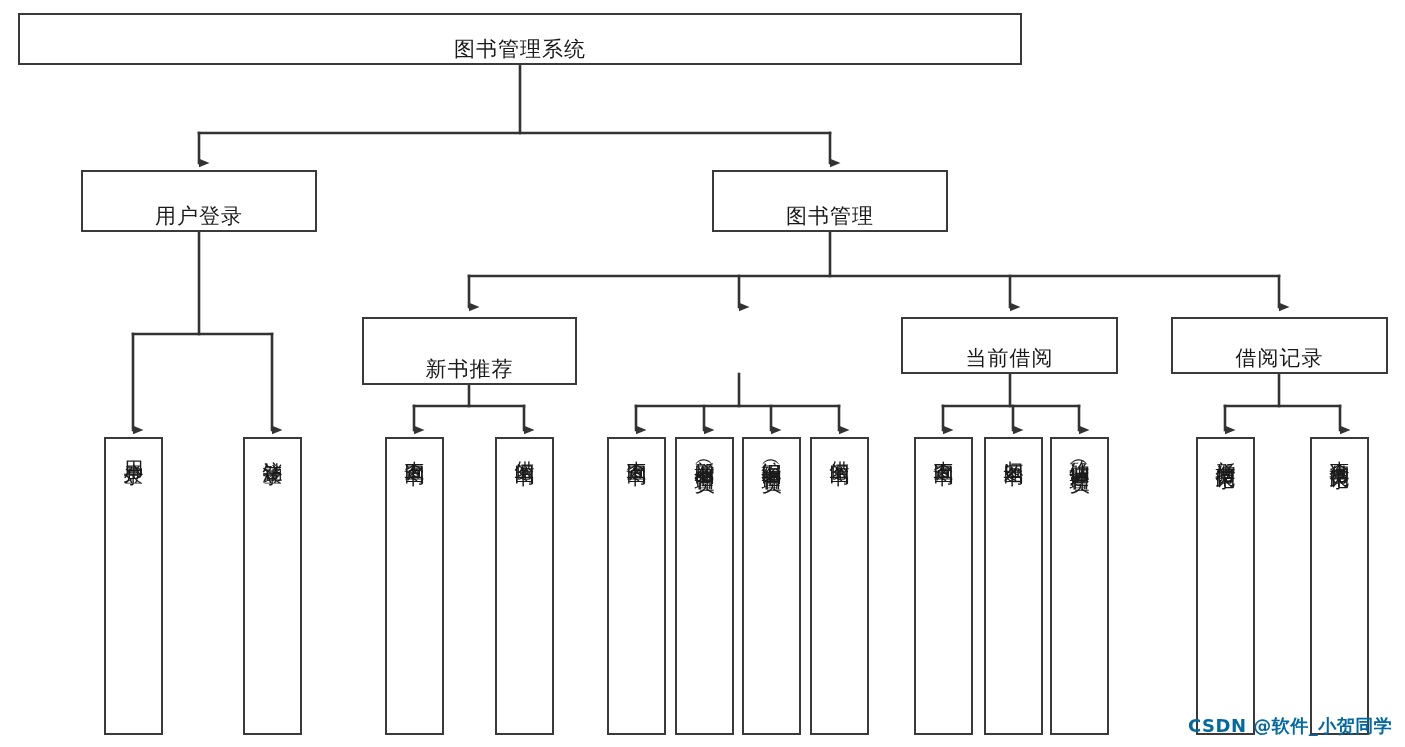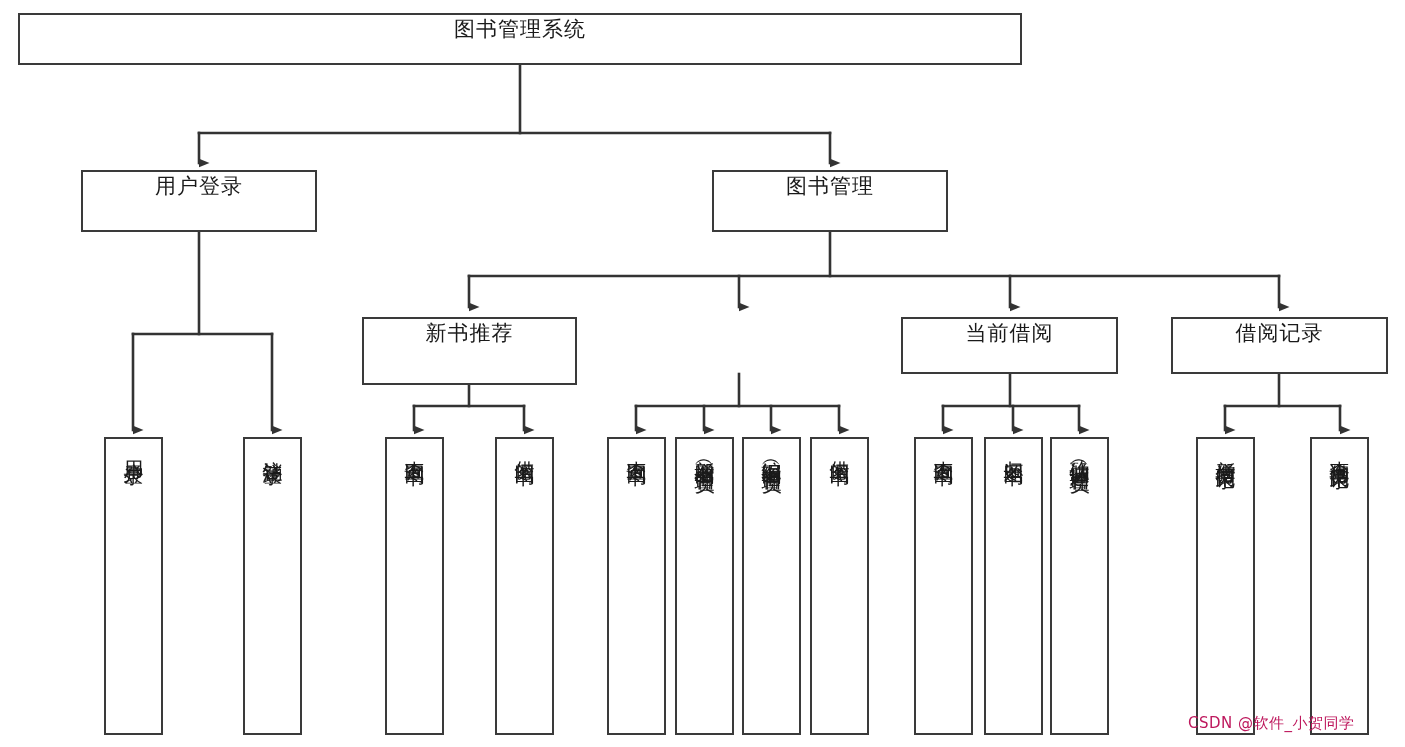--- a/index.html
+++ b/index.html
@@ -23,21 +23,21 @@
     top: 0;
     width: 1405px;
     height: 747px;
   }
   .node {
     position: absolute;
     box-sizing: border-box;
     background: #ffffff;
     border: 2px solid #3a3a3a;
     display: flex;
-    align-items: flex-start;
+    align-items: flex-end;
     justify-content: center;
     color: #1a1a1a;
   }
   .node.horiz {
     font-size: 21px;
     letter-spacing: 1px;
   }
   .node.vert {
     writing-mode: vertical-rl;
     text-orientation: upright;
@@ -49,25 +49,26 @@
     align-items: center;
   }
   .node .lbl {
     display: block;
     text-align: center;
   }
   #watermark {
     position: absolute;
     left: 1188px;
     top: 714px;
-    font-size: 15px;
-    color: #be185d;
+    font-size: 18px;
+    color: #0369a1;
     letter-spacing: 0.5px;
     white-space: nowrap;
     font-family: "DejaVu Sans", "Liberation Sans", sans-serif;
+    font-weight: bold;
   }
 </style>
 </head>
 <body>
 
 <div id="stage">
 
   <svg id="wires" viewBox="0 0 1405 747" xmlns="http://www.w3.org/2000/svg">
     <defs>
       <marker id="arrow" markerWidth="9" markerHeight="11" refX="4.5" refY="10.5" orient="auto-start-reverse" markerUnits="userSpaceOnUse">

